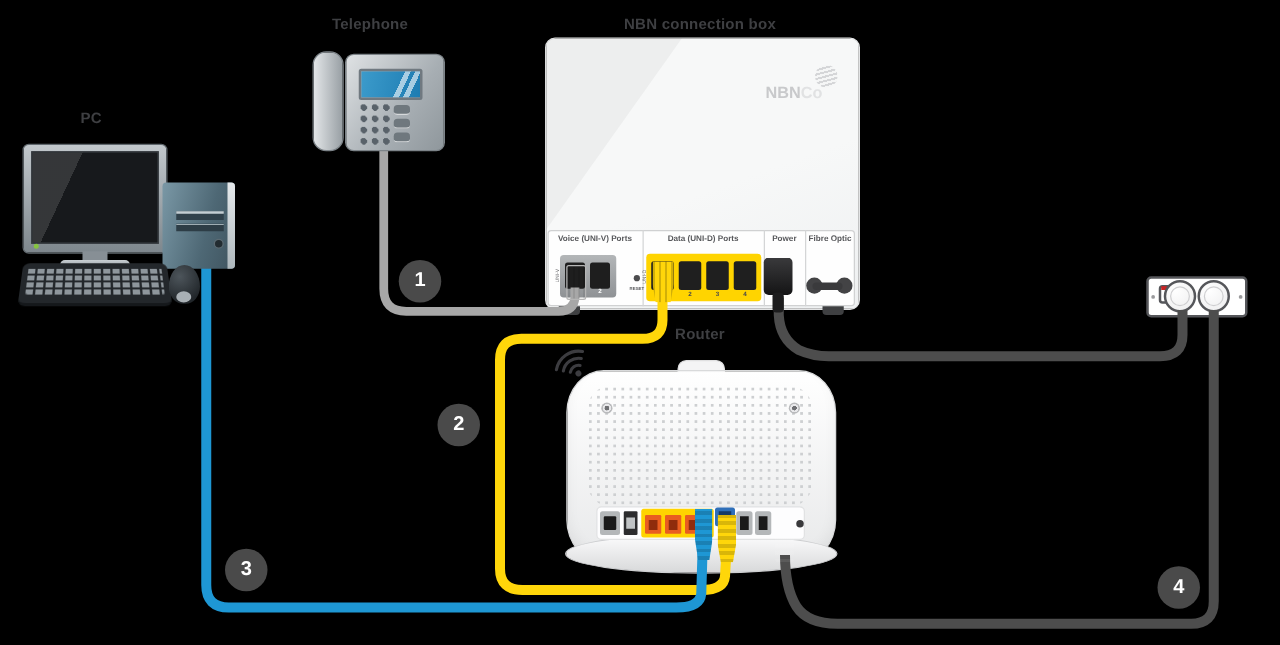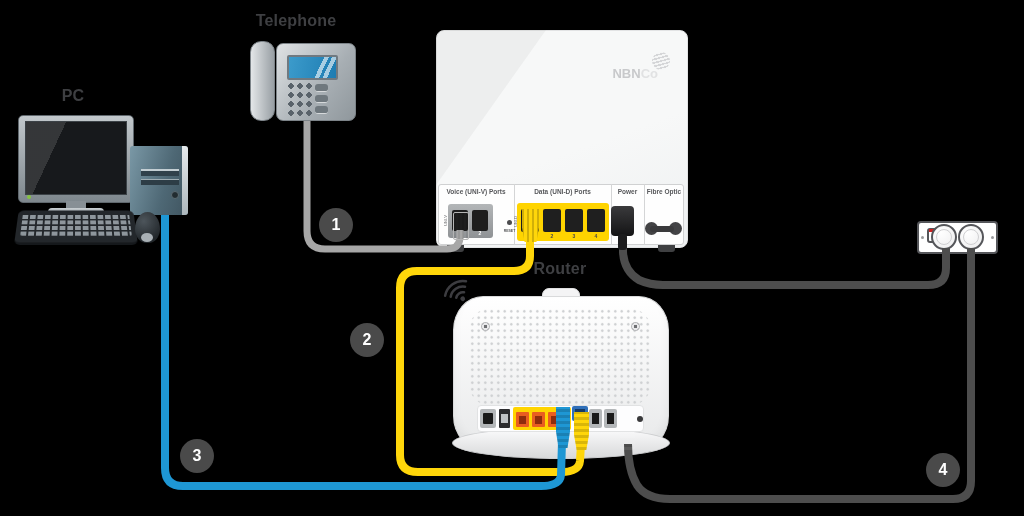--- a/index.html
+++ b/index.html
@@ -1,19 +1,19 @@
 <!DOCTYPE html>
 <html style="--background: #000000; --cable-grey: #a7a7a7; --cable-yellow: #ffd60a; --cable-blue: #1e97d4; --cable-dark: #4d4d4d; --step-circle: #4a4a4a; --panel-yellow: #ffd400; --lan-orange: #e95d20; --wan-blue: #2f6fb8; --title-text: #3e3f42;"><head>
 <meta charset="utf-8">
 <style>
   html,body{margin:0;padding:0;background:#000;}
   .canvas{position:relative;width:1024px;height:516px;background:var(--background,#000);
           font-family:"Liberation Sans",sans-serif;overflow:hidden;}
   .abs{position:absolute;}
-  .title{position:absolute;font-weight:bold;font-size:16px;color:var(--title-text,#3e3f42);
+  .title{position:absolute;font-weight:bold;font-size:12px;color:var(--title-text,#3e3f42);
          text-align:center;z-index:3;letter-spacing:.2px;}
 
   
   .pc-label{left:43px;top:87px;width:60px;}
   .monitor{left:18px;top:115px;width:114px;height:86px;border-radius:5px;z-index:3;
            background:linear-gradient(#c2c8cc,#7e878d);border:1px solid #60686e;}
   .monitor-screen{left:25px;top:121px;width:100px;height:72px;z-index:3;background:#17191c;
            border:1px solid #3c4247;
            background-image:linear-gradient(115deg,rgba(255,255,255,.13) 0 30%,transparent 30%);}
   .monitor-led{left:27px;top:195px;width:4px;height:4px;border-radius:50%;background:#86c440;z-index:3;}
@@ -211,20 +211,21 @@
 
   <div class="title tel-label">Telephone</div>
   <div class="abs handset"></div>
   <div class="abs tel-body"></div>
   <div class="abs tel-screen"></div>
   <div class="abs tel-keypad"></div>
   <div class="abs tel-btn tel-btn1"></div>
   <div class="abs tel-btn tel-btn2"></div>
   <div class="abs tel-btn tel-btn3"></div>
 
+  <div class="title nbn-title">NBN connection box</div>
   <div class="abs nbn-box"></div>
   <div class="abs nbn-facet"></div>
   <div class="abs nbn-logo-sphere"></div>
   <div class="abs nbn-logo-text"><span class="nbn">NBN</span><span class="co">Co</span></div>
   <div class="abs port-panel"></div>
   <div class="vdiv vdiv1"></div>
   <div class="vdiv vdiv2"></div>
   <div class="vdiv vdiv3"></div>
   <div class="sec-label sec-voice">Voice (UNI-V) Ports</div>
   <div class="sec-label sec-data">Data (UNI-D) Ports</div>

